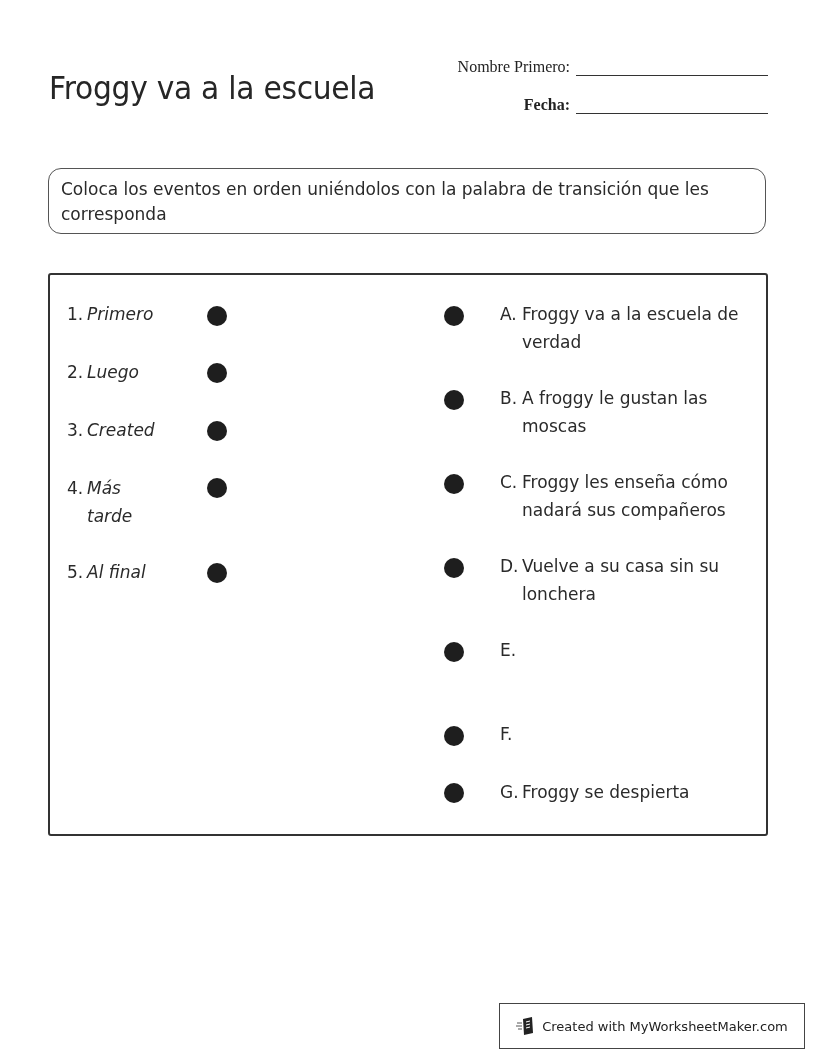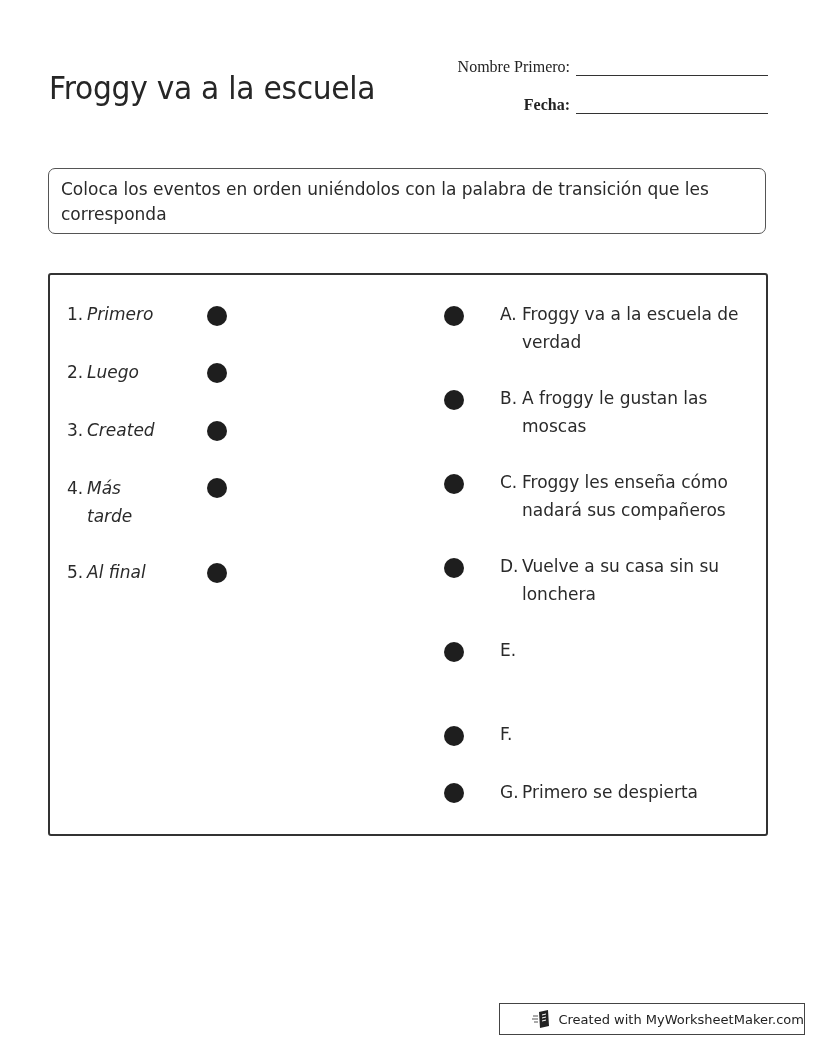--- a/index.html
+++ b/index.html
@@ -3,29 +3,29 @@
   <meta charset="utf-8">
   <style>
     html, body { margin: 0; padding: 0; background: #ffffff; }
     body { width: 816px; height: 1056px; position: relative; overflow: hidden; color: #222; font-family: "DejaVu Sans", sans-serif; }
     .title { position: absolute; left: 49px; top: 48px; font-size: 32px; font-weight: normal; color: #262626; letter-spacing: -0.3px; font-family: "DejaVu Sans", sans-serif; transform: scaleX(0.93); transform-origin: left top; }
     .field-row { position: absolute; right: 48px; display: flex; align-items: flex-end; font-family: "Liberation Serif", serif; font-size: 16px; color: #222; }
     .field-row.r1 { top: 53px; }
     .field-row.r2 { top: 91px; font-weight: bold; }
     .field-label { margin-right: 6px; }
     .field-line { width: 192px; border-bottom: 1px solid #333; height: 22px; }
-    .instructions { position: absolute; left: 48px; top: 168px; width: 718px; height: 66px; border: 1px solid #555; border-radius: 7px; box-sizing: border-box; padding: 8px 12px; font-size: 17px; line-height: 25px; color: #2a2a2a; }
+    .instructions { position: absolute; left: 48px; top: 168px; width: 718px; height: 66px; border: 1px solid #555; border-radius: 13px; box-sizing: border-box; padding: 8px 12px; font-size: 17px; line-height: 25px; color: #2a2a2a; }
     .match-box { position: absolute; left: 48px; top: 273px; width: 720px; height: 563px; border: 2px solid #333; border-radius: 3px; box-sizing: border-box; }
     .left-item { position: absolute; left: 17px; font-size: 17px; line-height: 28px; color: #2a2a2a; display: flex; }
     .left-num { width: 20px; }
     .left-text { width: 90px; font-style: italic; }
     .dot { position: absolute; width: 20px; height: 20px; border-radius: 50%; background: #1e1e1e; }
     .right-item { position: absolute; left: 450px; font-size: 17px; line-height: 28px; color: #2a2a2a; display: flex; width: 260px; }
     .right-letter { width: 22px; flex-shrink: 0; }
-    .footer { position: absolute; left: 499px; top: 1003px; width: 306px; height: 32px; border: 1px solid #444; box-sizing: border-box; display: flex; align-items: center; justify-content: flex-end; font-size: 13px; color: #222; }
+    .footer { position: absolute; left: 499px; top: 1003px; width: 306px; height: 46px; border: 1px solid #444; box-sizing: border-box; display: flex; align-items: center; justify-content: center; font-size: 13px; color: #222; }
     .footer-icon { width: 20px; height: 20px; margin-right: 6px; }
   </style>
 </head>
 <body>
 
 <h1 class="title">Froggy va a la escuela</h1>
 
 <div class="field-row r1">
   <span class="field-label">Nombre Primero:</span>
   <span class="field-line"></span>
@@ -99,21 +99,21 @@
   </div>
 
   <div class="dot" style="left:394px;top:451px"></div>
   <div class="right-item" style="top:445px">
     <span class="right-letter">F.</span>
   </div>
 
   <div class="dot" style="left:394px;top:508px"></div>
   <div class="right-item" style="top:503px">
     <span class="right-letter">G.</span>
-    <span>Primero se despierta</span>
+    <span>Froggy se despierta</span>
   </div>
 </div>
 
 <div class="footer">
   <svg class="footer-icon" viewBox="0 0 20 20">
     <line x1="1" y1="7" x2="6" y2="7" stroke="#555" stroke-width="1"></line>
     <line x1="0" y1="10" x2="6" y2="10" stroke="#555" stroke-width="1"></line>
     <line x1="2" y1="13" x2="6" y2="13" stroke="#555" stroke-width="1"></line>
     <path d="M7 3 L16 1 L17 17 L8 19 Z" fill="#222"></path>
     <path d="M10 6 L14 5 M10 9 L14 8 M10 12 L14 11" stroke="#fff" stroke-width="1"></path>

